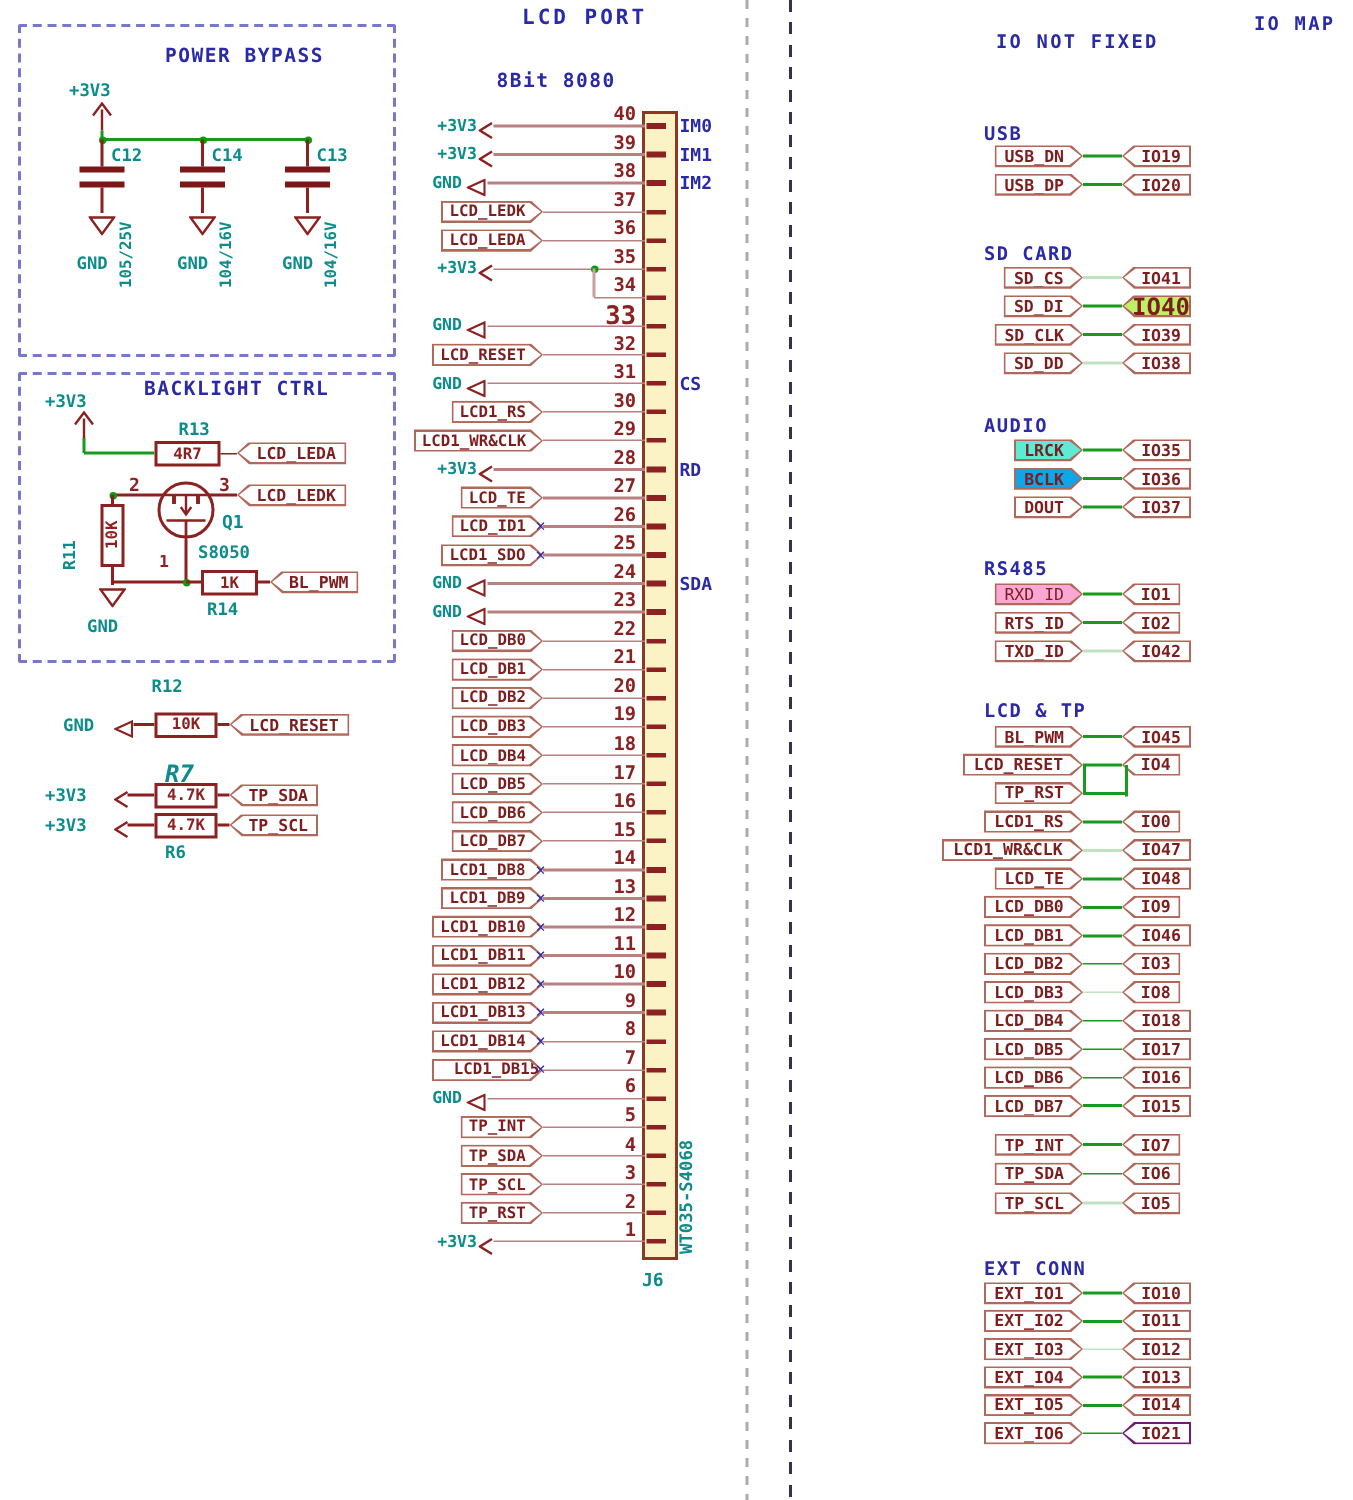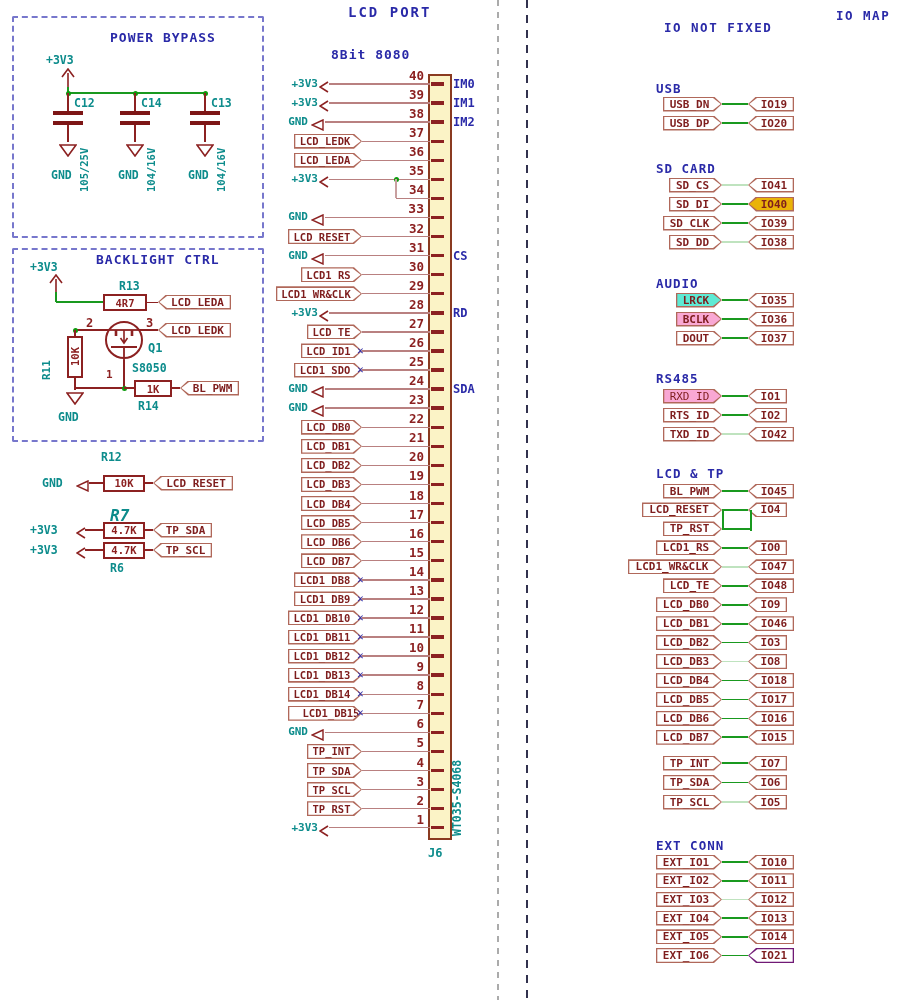--- a/index.html
+++ b/index.html
@@ -197,21 +197,21 @@
     <div style="position: absolute; left: 319px; top: 173.35px; width: 10px; height: 12px;"><svg width="10" height="12" viewBox="0 0 10 12">
         <path d="M9 1 L1 6 L9 11" fill="none" stroke="#8c2121" stroke-width="1.6"></path>
       </svg></div>
     <div style="position: absolute; left: 329px; top: 178.65px; width: 101px; height: 1.4px; background: rgb(185, 128, 128);"></div>
     <div style="position: absolute; left: 393.5px; top: 176.85px; width: 5px; height: 5px; border-radius: 50%; background: rgb(13, 154, 13);"></div>
     <div style="position: absolute; left: 431px; top: 196.72px; width: 13px; height: 3.4px; background: rgb(140, 33, 33);"></div>
     <div style="position: absolute; left: 390px; top: 182.42px; color: rgb(140, 33, 33); font-weight: bold; font-size: 12.5px; white-space: nowrap; width: 34px; text-align: right;">34</div>
     <div style="position: absolute; left: 396px; top: 197.72px; width: 34px; height: 1.4px; background: rgb(185, 128, 128);"></div>
     <div style="position: absolute; left: 395.3px; top: 179.35px; width: 1.4px; height: 19.07px; background: rgb(201, 160, 160);"></div>
     <div style="position: absolute; left: 431px; top: 215.79px; width: 13px; height: 3.4px; background: rgb(140, 33, 33);"></div>
-    <div style="position: absolute; left: 390px; top: 201.49px; color: rgb(140, 33, 33); font-weight: bold; font-size: 13px; white-space: nowrap; width: 34px; text-align: right;">33</div>
+    <div style="position: absolute; left: 390px; top: 201.49px; color: rgb(140, 33, 33); font-weight: bold; font-size: 17px; white-space: nowrap; width: 34px; text-align: right;">33</div>
     <div style="position: absolute; left: 262px; top: 210.49px; color: rgb(13, 140, 140); font-weight: bold; font-size: 11px; white-space: nowrap; width: 46px; text-align: right;">GND</div>
     <div style="position: absolute; left: 311px; top: 211.49px; width: 13px; height: 12px;"><svg width="13" height="12" viewBox="0 0 13 12">
         <path d="M12 1 L1 6 L12 11 Z" fill="#fff" stroke="#8c2121" stroke-width="1.4"></path>
       </svg></div>
     <div style="position: absolute; left: 325px; top: 216.79px; width: 105px; height: 1.4px; background: rgb(185, 128, 128);"></div>
     <div style="position: absolute; left: 431px; top: 234.86px; width: 13px; height: 3.4px; background: rgb(140, 33, 33);"></div>
     <div style="position: absolute; left: 390px; top: 220.56px; color: rgb(140, 33, 33); font-weight: bold; font-size: 12.5px; white-space: nowrap; width: 34px; text-align: right;">32</div>
     <div style="position: absolute; left: 362px; top: 235.86px; width: 68px; height: 1.4px; background: rgb(185, 128, 128);"></div>
     <div style="position: absolute; left: 288px; top: 229.06px; width: 74px; height: 15px; background: rgb(176, 104, 90); clip-path: polygon(0px 0px, 66px 0px, 74px 50%, 66px 100%, 0px 100%);">
       <div style="position: absolute; inset: 1.3px; background: rgb(255, 255, 255); display: flex; align-items: center; justify-content: center; color: rgb(126, 29, 29); font-weight: bold; font-size: 10.5px; white-space: nowrap; clip-path: polygon(0px 0px, 63.4px 0px, 71.4px 50%, 63.4px 100%, 0px 100%); padding-right: 6px; padding-left: 0px;">LCD_RESET</div>
@@ -442,21 +442,21 @@
     </div>
     <div style="position: absolute; left: 722px; top: 184.1px; width: 26px; height: 1.8px; background: rgb(191, 227, 191);"></div>
     <div style="position: absolute; left: 748px; top: 177.5px; width: 46px; height: 15px; background: rgb(176, 104, 90); clip-path: polygon(8px 0px, 46px 0px, 46px 100%, 8px 100%, 0px 50%);">
       <div style="position: absolute; inset: 1.3px; background: rgb(255, 255, 255); display: flex; align-items: center; justify-content: center; color: rgb(126, 29, 29); font-weight: bold; font-size: 11px; white-space: nowrap; clip-path: polygon(8px 0px, 43.4px 0px, 43.4px 100%, 8px 100%, 0px 50%); padding-right: 0px; padding-left: 6px;">IO41</div>
     </div>
     <div style="position: absolute; left: 669px; top: 196.5px; width: 53px; height: 15px; background: rgb(176, 104, 90); clip-path: polygon(0px 0px, 45px 0px, 53px 50%, 45px 100%, 0px 100%);">
       <div style="position: absolute; inset: 1.3px; background: rgb(255, 255, 255); display: flex; align-items: center; justify-content: center; color: rgb(126, 29, 29); font-weight: bold; font-size: 11px; white-space: nowrap; clip-path: polygon(0px 0px, 42.4px 0px, 50.4px 50%, 42.4px 100%, 0px 100%); padding-right: 6px; padding-left: 0px;">SD_DI</div>
     </div>
     <div style="position: absolute; left: 722px; top: 203.1px; width: 26px; height: 1.8px; background: rgb(25, 153, 31);"></div>
     <div style="position: absolute; left: 748px; top: 196.5px; width: 46px; height: 15px; background: rgb(176, 104, 90); clip-path: polygon(8px 0px, 46px 0px, 46px 100%, 8px 100%, 0px 50%);">
-      <div style="position: absolute; inset: 1.3px; background: #eab308; display: flex; align-items: center; justify-content: center; color: rgb(126, 29, 29); font-weight: bold; font-size: 11px; white-space: nowrap; clip-path: polygon(8px 0px, 43.4px 0px, 43.4px 100%, 8px 100%, 0px 50%); padding-right: 0px; padding-left: 6px;">IO40</div>
+      <div style="position: absolute; inset: 1.3px; background: #bef264; display: flex; align-items: center; justify-content: center; color: rgb(126, 29, 29); font-weight: bold; font-size: 16px; white-space: nowrap; clip-path: polygon(8px 0px, 43.4px 0px, 43.4px 100%, 8px 100%, 0px 50%); padding-right: 0px; padding-left: 6px;">IO40</div>
     </div>
     <div style="position: absolute; left: 663px; top: 215.5px; width: 59px; height: 15px; background: rgb(176, 104, 90); clip-path: polygon(0px 0px, 51px 0px, 59px 50%, 51px 100%, 0px 100%);">
       <div style="position: absolute; inset: 1.3px; background: rgb(255, 255, 255); display: flex; align-items: center; justify-content: center; color: rgb(126, 29, 29); font-weight: bold; font-size: 11px; white-space: nowrap; clip-path: polygon(0px 0px, 48.4px 0px, 56.4px 50%, 48.4px 100%, 0px 100%); padding-right: 6px; padding-left: 0px;">SD_CLK</div>
     </div>
     <div style="position: absolute; left: 722px; top: 222.1px; width: 26px; height: 1.8px; background: rgb(25, 153, 31);"></div>
     <div style="position: absolute; left: 748px; top: 215.5px; width: 46px; height: 15px; background: rgb(176, 104, 90); clip-path: polygon(8px 0px, 46px 0px, 46px 100%, 8px 100%, 0px 50%);">
       <div style="position: absolute; inset: 1.3px; background: rgb(255, 255, 255); display: flex; align-items: center; justify-content: center; color: rgb(126, 29, 29); font-weight: bold; font-size: 11px; white-space: nowrap; clip-path: polygon(8px 0px, 43.4px 0px, 43.4px 100%, 8px 100%, 0px 50%); padding-right: 0px; padding-left: 6px;">IO39</div>
     </div>
     <div style="position: absolute; left: 669px; top: 234.5px; width: 53px; height: 15px; background: rgb(176, 104, 90); clip-path: polygon(0px 0px, 45px 0px, 53px 50%, 45px 100%, 0px 100%);">
       <div style="position: absolute; inset: 1.3px; background: rgb(255, 255, 255); display: flex; align-items: center; justify-content: center; color: rgb(126, 29, 29); font-weight: bold; font-size: 11px; white-space: nowrap; clip-path: polygon(0px 0px, 42.4px 0px, 50.4px 50%, 42.4px 100%, 0px 100%); padding-right: 6px; padding-left: 0px;">SD_DD</div>
@@ -467,21 +467,21 @@
     </div>
     <div style="position: absolute; left: 656px; top: 276px; color: rgb(42, 42, 168); font-weight: bold; font-size: 12.5px; white-space: nowrap; letter-spacing: 1px;">AUDIO</div>
     <div style="position: absolute; left: 676px; top: 292.5px; width: 46px; height: 15px; background: rgb(176, 104, 90); clip-path: polygon(0px 0px, 38px 0px, 46px 50%, 38px 100%, 0px 100%);">
       <div style="position: absolute; inset: 1.3px; background: #5eead4; display: flex; align-items: center; justify-content: center; color: rgb(126, 29, 29); font-weight: bold; font-size: 11px; white-space: nowrap; clip-path: polygon(0px 0px, 35.4px 0px, 43.4px 50%, 35.4px 100%, 0px 100%); padding-right: 6px; padding-left: 0px;">LRCK</div>
     </div>
     <div style="position: absolute; left: 722px; top: 299.1px; width: 26px; height: 1.8px; background: rgb(25, 153, 31);"></div>
     <div style="position: absolute; left: 748px; top: 292.5px; width: 46px; height: 15px; background: rgb(176, 104, 90); clip-path: polygon(8px 0px, 46px 0px, 46px 100%, 8px 100%, 0px 50%);">
       <div style="position: absolute; inset: 1.3px; background: rgb(255, 255, 255); display: flex; align-items: center; justify-content: center; color: rgb(126, 29, 29); font-weight: bold; font-size: 11px; white-space: nowrap; clip-path: polygon(8px 0px, 43.4px 0px, 43.4px 100%, 8px 100%, 0px 50%); padding-right: 0px; padding-left: 6px;">IO35</div>
     </div>
     <div style="position: absolute; left: 676px; top: 311.5px; width: 46px; height: 15px; background: rgb(176, 104, 90); clip-path: polygon(0px 0px, 38px 0px, 46px 50%, 38px 100%, 0px 100%);">
-      <div style="position: absolute; inset: 1.3px; background: #f9a8d4; display: flex; align-items: center; justify-content: center; color: rgb(126, 29, 29); font-weight: bold; font-size: 11px; white-space: nowrap; clip-path: polygon(0px 0px, 35.4px 0px, 43.4px 50%, 35.4px 100%, 0px 100%); padding-right: 6px; padding-left: 0px;">BCLK</div>
+      <div style="position: absolute; inset: 1.3px; background: #0ea5e9; display: flex; align-items: center; justify-content: center; color: rgb(126, 29, 29); font-weight: bold; font-size: 11px; white-space: nowrap; clip-path: polygon(0px 0px, 35.4px 0px, 43.4px 50%, 35.4px 100%, 0px 100%); padding-right: 6px; padding-left: 0px;">BCLK</div>
     </div>
     <div style="position: absolute; left: 722px; top: 318.1px; width: 26px; height: 1.8px; background: rgb(25, 153, 31);"></div>
     <div style="position: absolute; left: 748px; top: 311.5px; width: 46px; height: 15px; background: rgb(176, 104, 90); clip-path: polygon(8px 0px, 46px 0px, 46px 100%, 8px 100%, 0px 50%);">
       <div style="position: absolute; inset: 1.3px; background: rgb(255, 255, 255); display: flex; align-items: center; justify-content: center; color: rgb(126, 29, 29); font-weight: bold; font-size: 11px; white-space: nowrap; clip-path: polygon(8px 0px, 43.4px 0px, 43.4px 100%, 8px 100%, 0px 50%); padding-right: 0px; padding-left: 6px;">IO36</div>
     </div>
     <div style="position: absolute; left: 676px; top: 330.5px; width: 46px; height: 15px; background: rgb(176, 104, 90); clip-path: polygon(0px 0px, 38px 0px, 46px 50%, 38px 100%, 0px 100%);">
       <div style="position: absolute; inset: 1.3px; background: rgb(255, 255, 255); display: flex; align-items: center; justify-content: center; color: rgb(126, 29, 29); font-weight: bold; font-size: 11px; white-space: nowrap; clip-path: polygon(0px 0px, 35.4px 0px, 43.4px 50%, 35.4px 100%, 0px 100%); padding-right: 6px; padding-left: 0px;">DOUT</div>
     </div>
     <div style="position: absolute; left: 722px; top: 337.1px; width: 26px; height: 1.8px; background: rgb(25, 153, 31);"></div>
     <div style="position: absolute; left: 748px; top: 330.5px; width: 46px; height: 15px; background: rgb(176, 104, 90); clip-path: polygon(8px 0px, 46px 0px, 46px 100%, 8px 100%, 0px 50%);">

